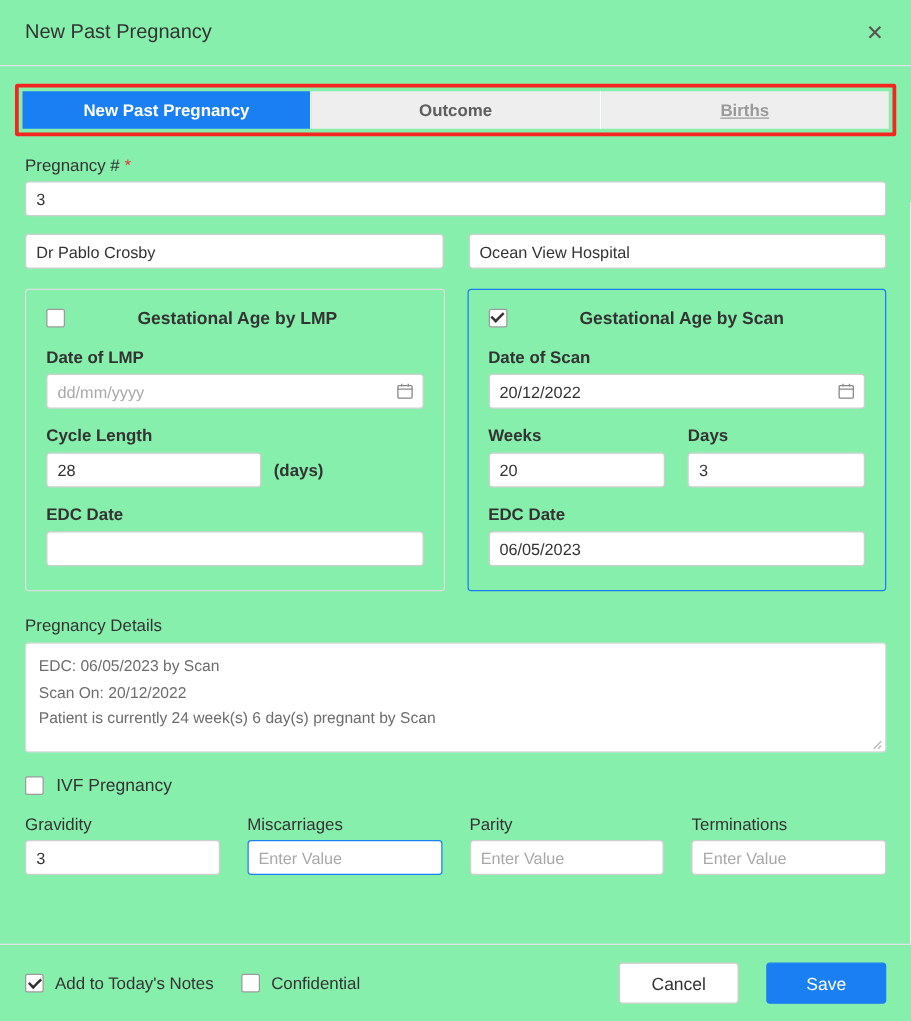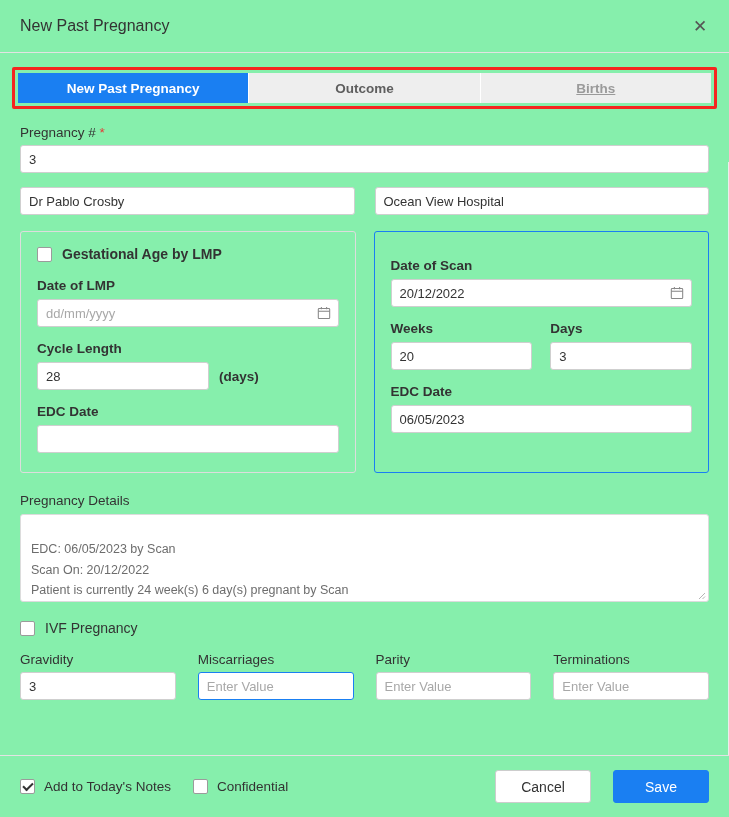--- a/index.html
+++ b/index.html
@@ -138,20 +138,21 @@
   .panel-head {
     display: flex;
     align-items: center;
     gap: 10px;
     margin-bottom: 16px;
   }
   .panel-head .ttl {
     font-size: 14px;
     font-weight: bold;
     color: #333;
+    margin-left: 48px;
   }
   .cb {
     width: 15px; height: 15px;
     border: 1px solid #9b9b9b;
     border-radius: 2px;
     background: #fff;
     display: inline-flex;
     align-items: center;
     justify-content: center;
     flex: 0 0 auto;
@@ -198,21 +199,21 @@
     margin-top: 20px;
     font-size: 13.5px;
     color: #333;
     margin-bottom: 6px;
   }
   .details-box {
     width: 100%;
     height: 88px;
     border: 1px solid #dcdcdc;
     border-radius: 3px;
-    padding: 24px 10px;
+    padding: 8px 10px;
     font-size: 12.5px;
     color: #6d6d6d;
     line-height: 1.65;
     background: #fff;
     position: relative;
     overflow: hidden;
   }
   .details-box .resize {
     position: absolute;
     right: 2px; bottom: 1px;
@@ -358,20 +359,24 @@
           </div>
         </div>
 
         <div class="block">
           <div class="sub-label">EDC Date</div>
           <input class="txt" type="text" value="" style="">
         </div>
       </div>
 
       <div class="panel active">
+        <div class="panel-head">
+          <span class="cb checked"></span>
+          <span class="ttl">Gestational Age by Scan</span>
+        </div>
 
         <div class="block">
           <div class="sub-label">Date of Scan</div>
           <div class="date-wrap">
             <input class="txt" type="text" value="20/12/2022" style="">
             <span class="cal">
               <svg viewBox="0 0 16 16" width="14" height="14" fill="none" stroke="#888" stroke-width="1.2">
                 <rect x="1.5" y="2.8" width="13" height="11.5" rx="1"></rect>
                 <line x1="1.5" y1="6" x2="14.5" y2="6"></line>
                 <line x1="5" y1="1.2" x2="5" y2="3.6"></line>

